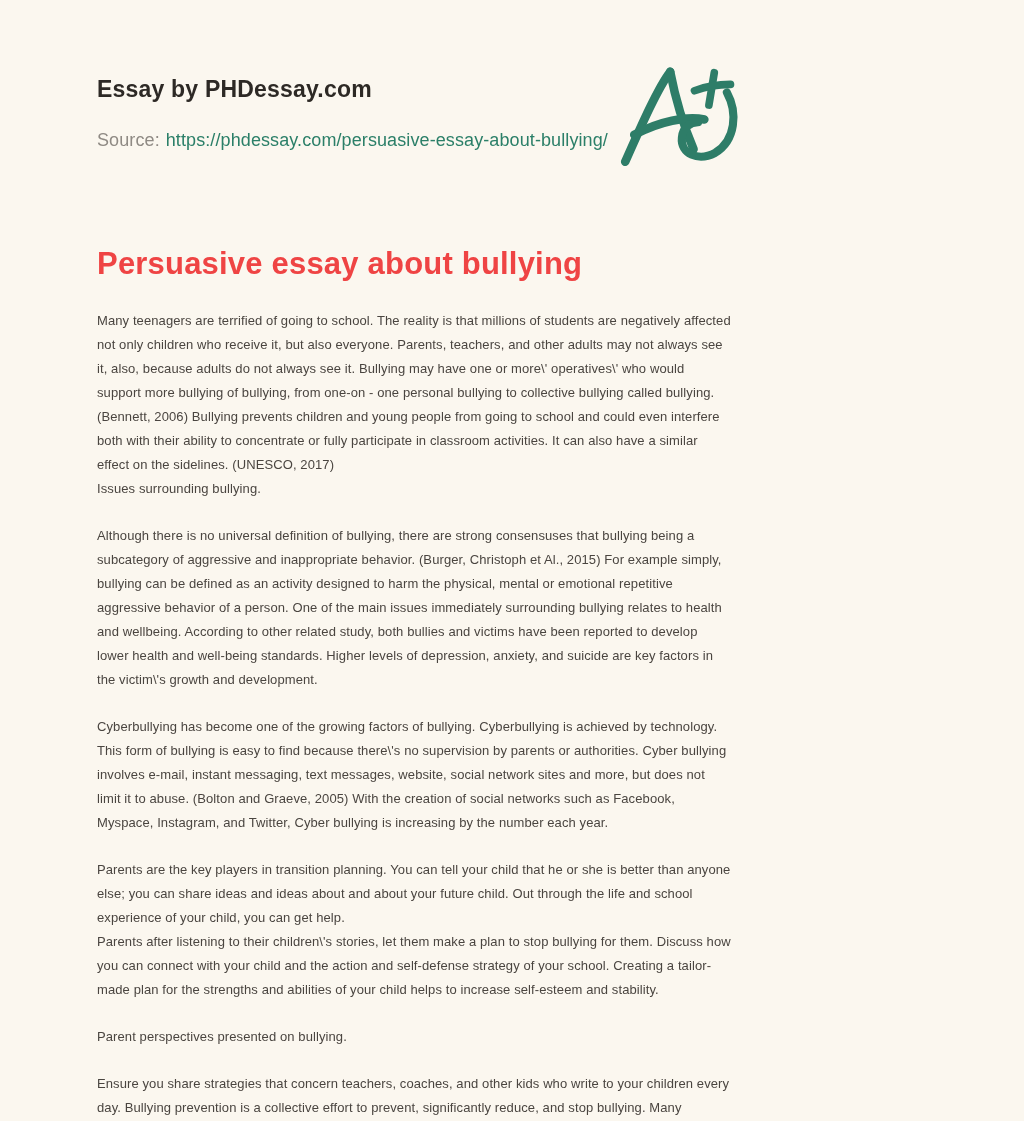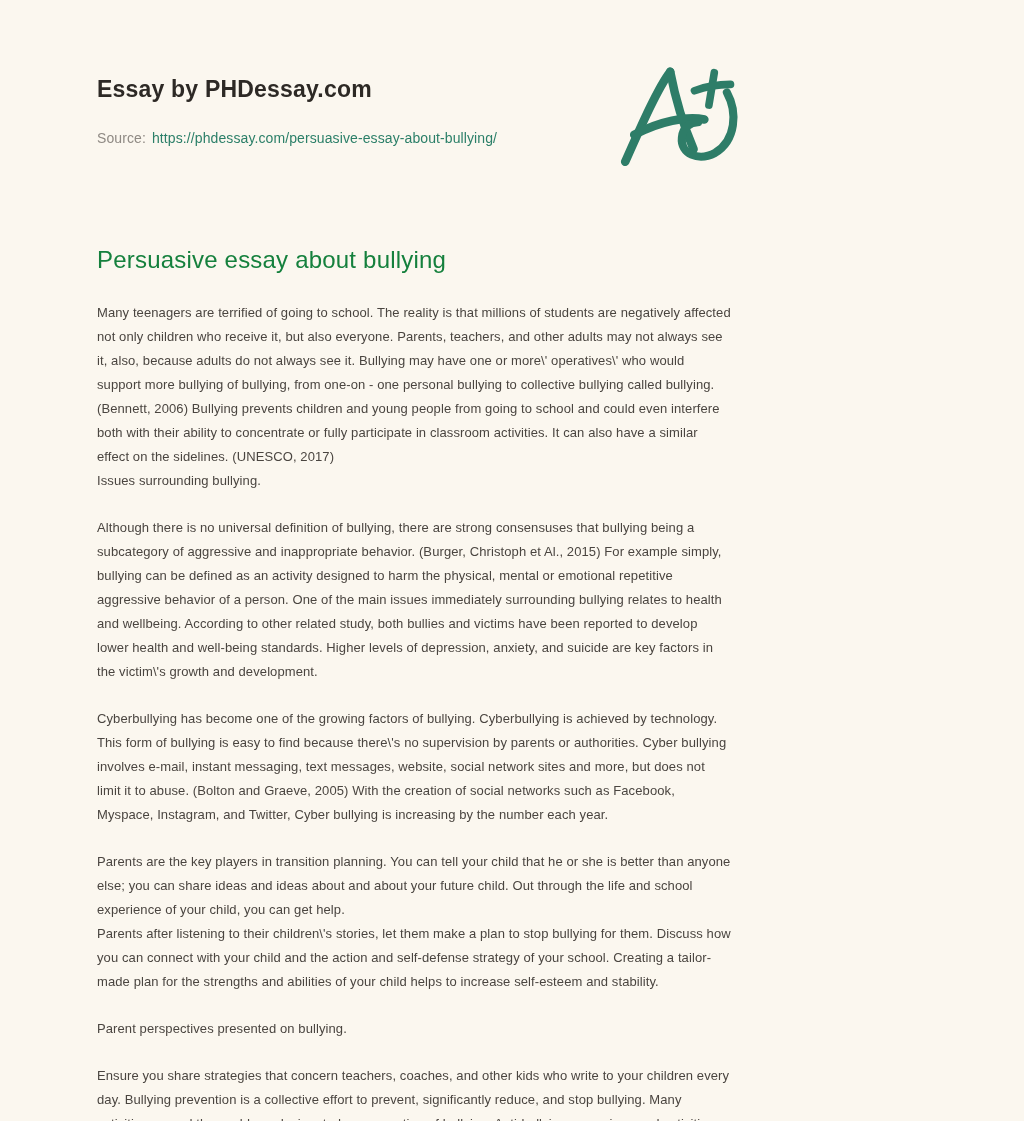--- a/index.html
+++ b/index.html
@@ -28,44 +28,44 @@
   }
   .brand {
     margin: 14px 0 0 0;
     font-size: 23px;
     font-weight: 700;
     letter-spacing: 0.2px;
     color: #2d2925;
   }
   .source-row {
     margin-top: 27px;
-    font-size: 14px;
+    font-size: 18px;
     letter-spacing: 0.1px;
   }
   .source-label {
     color: #8f8a84;
     margin-right: 6px;
   }
   .source-link {
     color: #2b7f68;
     text-decoration: none;
   }
   .logo {
     width: 126px;
     height: 102px;
     margin-top: 2px;
     margin-right: -12px;
     flex: 0 0 auto;
   }
   .essay-title {
     margin: 80px 0 0 0;
-    font-size: 24px;
-    font-weight: 400;
+    font-size: 31px;
+    font-weight: 700;
     letter-spacing: 0.2px;
-    color: #15803d;
+    color: #ef4444;
   }
   .essay-body {
     margin-top: 27px;
   }
   .para {
     margin: 0 0 23px 0;
     font-size: 13px;
     line-height: 24px;
     letter-spacing: 0.1px;
     color: #4a4540;

